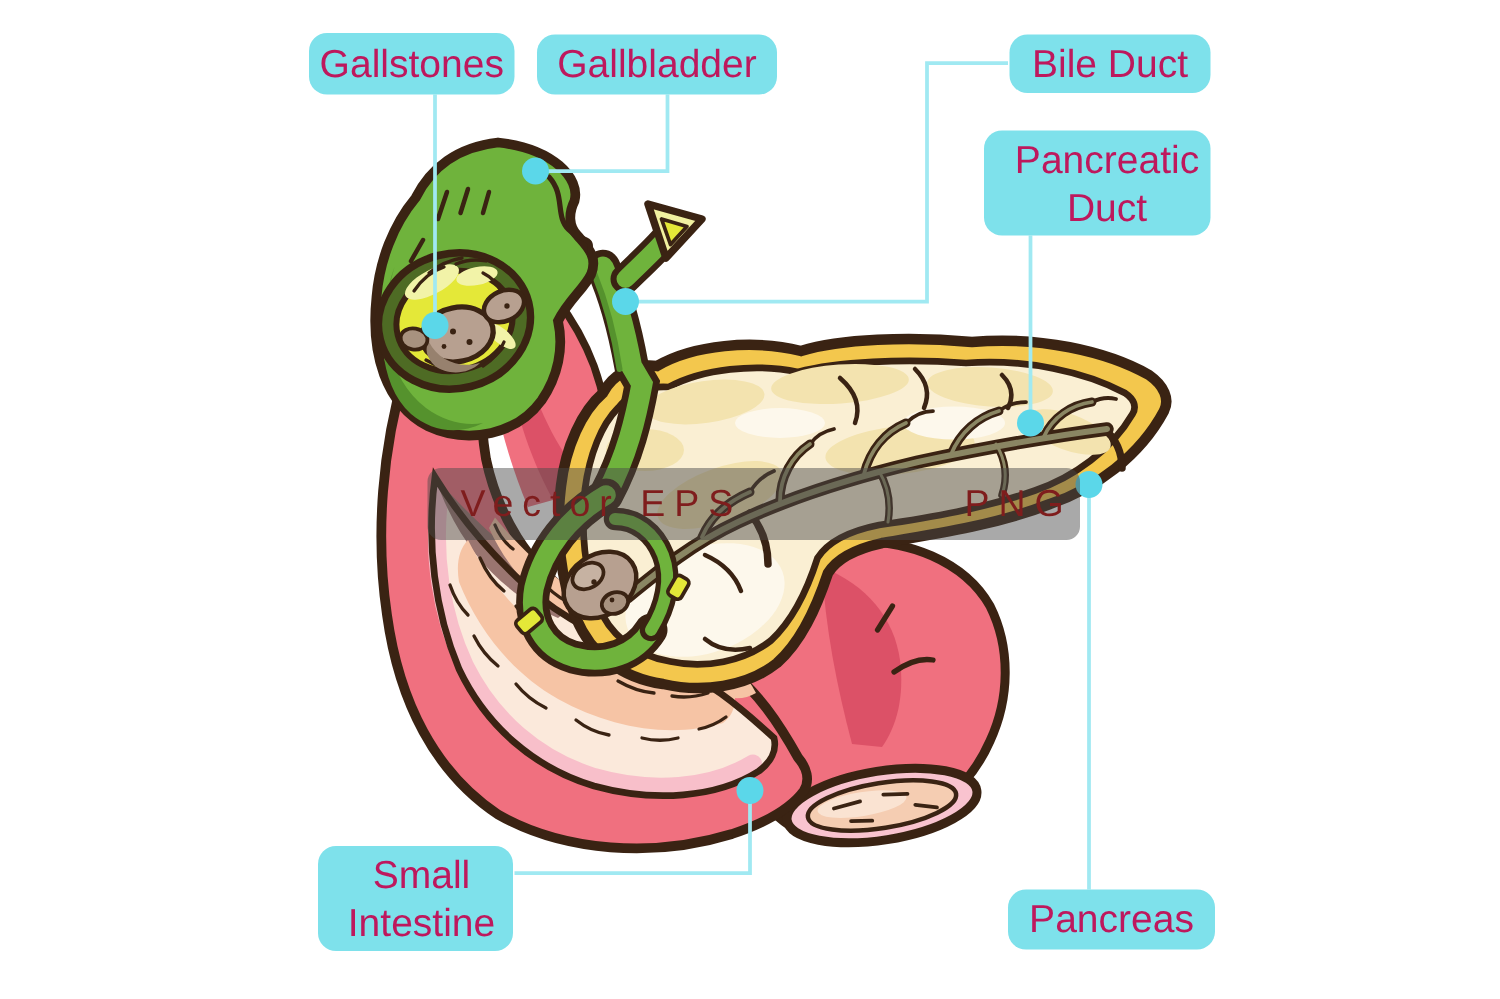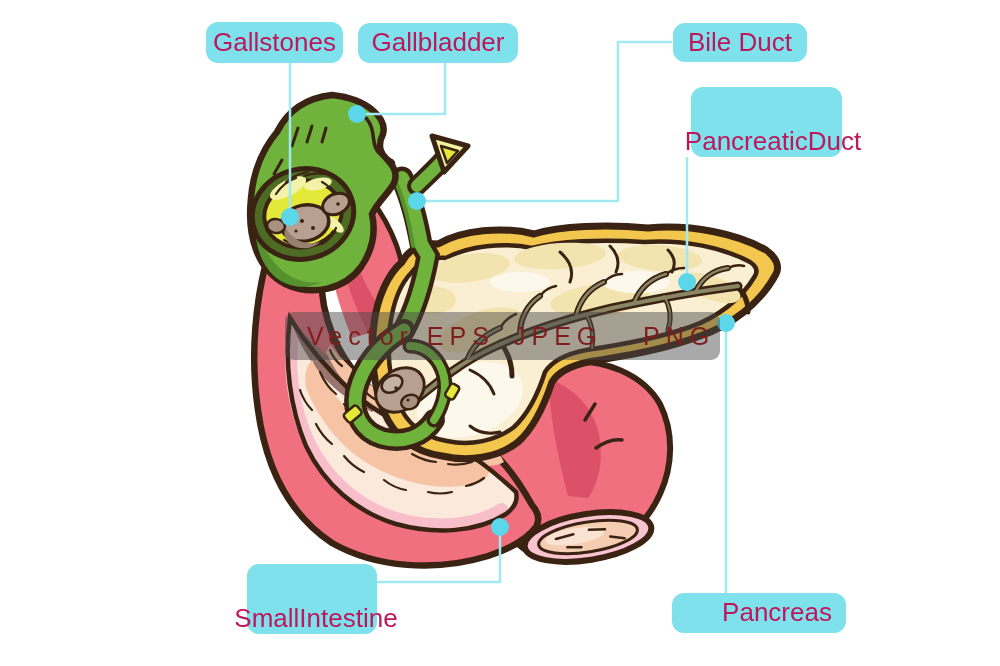--- a/index.html
+++ b/index.html
@@ -2,22 +2,22 @@
 <html><head>
 <meta charset="utf-8">
 <style>
   html,body{margin:0;padding:0;background:#fff;}
   .stage{position:relative;width:1000px;height:666px;background:#fff;overflow:hidden;
          font-family:"Liberation Sans", sans-serif;}
   .stage svg{position:absolute;left:0;top:0;}
   .pill{position:absolute;background:#7EE1EB;border-radius:12px;color:#be185d;
         font-size:26px;line-height:1.2;display:flex;align-items:center;justify-content:center;
         white-space:nowrap;}
-  .pill.two-line{flex-direction:row;align-items:flex-end;justify-content:center;
-        line-height:32px;margin-left:35px;}
+  .pill.two-line{flex-direction:column;align-items:center;justify-content:center;
+        line-height:32px;}
   .wm{position:absolute;left:285px;top:312px;width:435px;height:48px;border-radius:9px;
       background:rgba(72,72,72,0.47);}
   .wm span{position:absolute;top:0;height:48px;line-height:48px;color:#7f1d1d;
       font-size:25px;letter-spacing:6px;}
   .wm .w0{left:22px;} .wm .w1{left:228px;} .wm .w2{left:358px;}
 </style>
 </head>
 <body>
 
 <div class="stage">
@@ -225,21 +225,20 @@
       <circle cx="357" cy="114" r="9"></circle>
       <circle cx="417" cy="201" r="9"></circle>
       <circle cx="687" cy="282" r="9"></circle>
       <circle cx="726" cy="323" r="9"></circle>
       <circle cx="500" cy="527" r="9"></circle>
     </g>
   </svg>
 
   <div class="wm">
     <span class="w0">Vector EPS</span>
-    <span class="w1">JPEG</span>
     <span class="w2">PNG</span>
   </div>
 
   <div class="pill" style="left:206px;top:22px;width:137px;height:41px;">
     <span>Gallstones</span>
   </div>
 
   <div class="pill" style="left:358px;top:23px;width:160px;height:40px;justify-content:center;">
     <span>Gallbladder</span>
   </div>
@@ -251,17 +250,17 @@
   <div class="pill two-line" style="left:656px;top:87px;width:138px;height:70px;padding-left:13px;">
     <span>Pancreatic</span>
     <span>Duct</span>
   </div>
 
   <div class="pill two-line" style="left:212px;top:564px;width:122px;height:70px;padding-left:8px;">
     <span>Small</span>
     <span>Intestine</span>
   </div>
 
-  <div class="pill" style="left:672px;top:593px;width:138px;height:40px;padding-left:36px;">
+  <div class="pill" style="left:672px;top:593px;width:138px;height:40px;">
     <span>Pancreas</span>
   </div>
 
 </div>
 
 </body></html>

